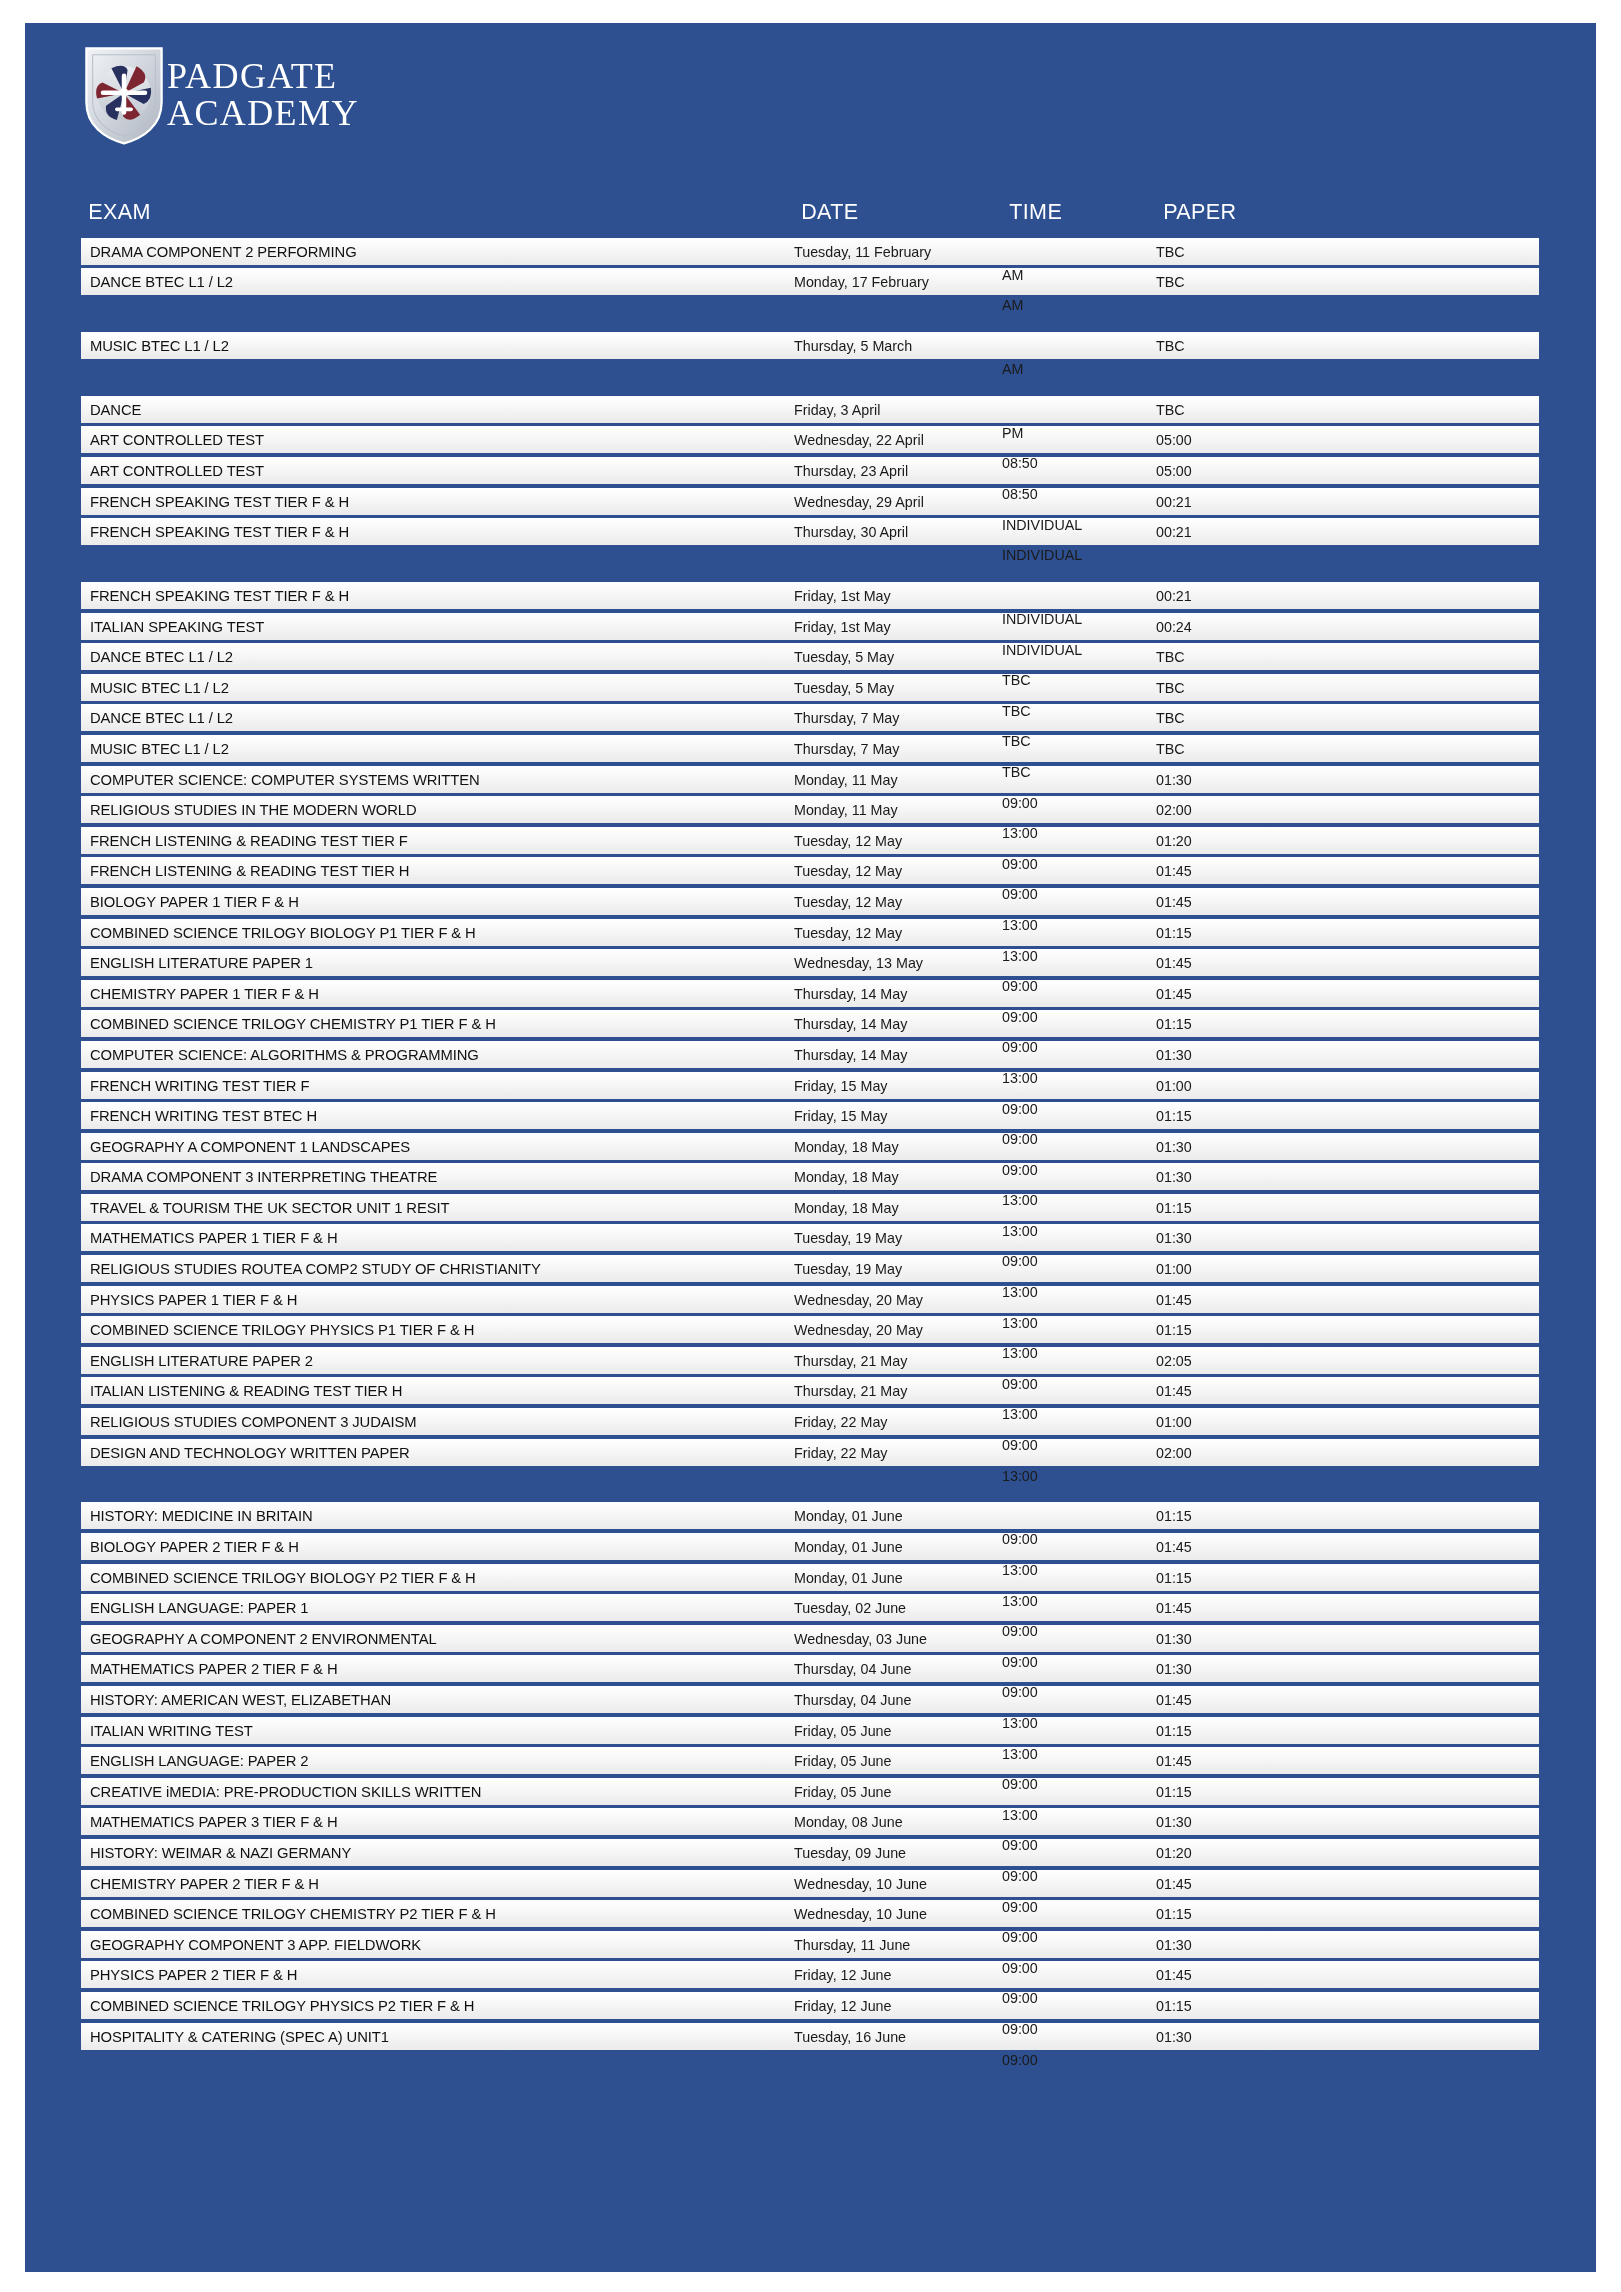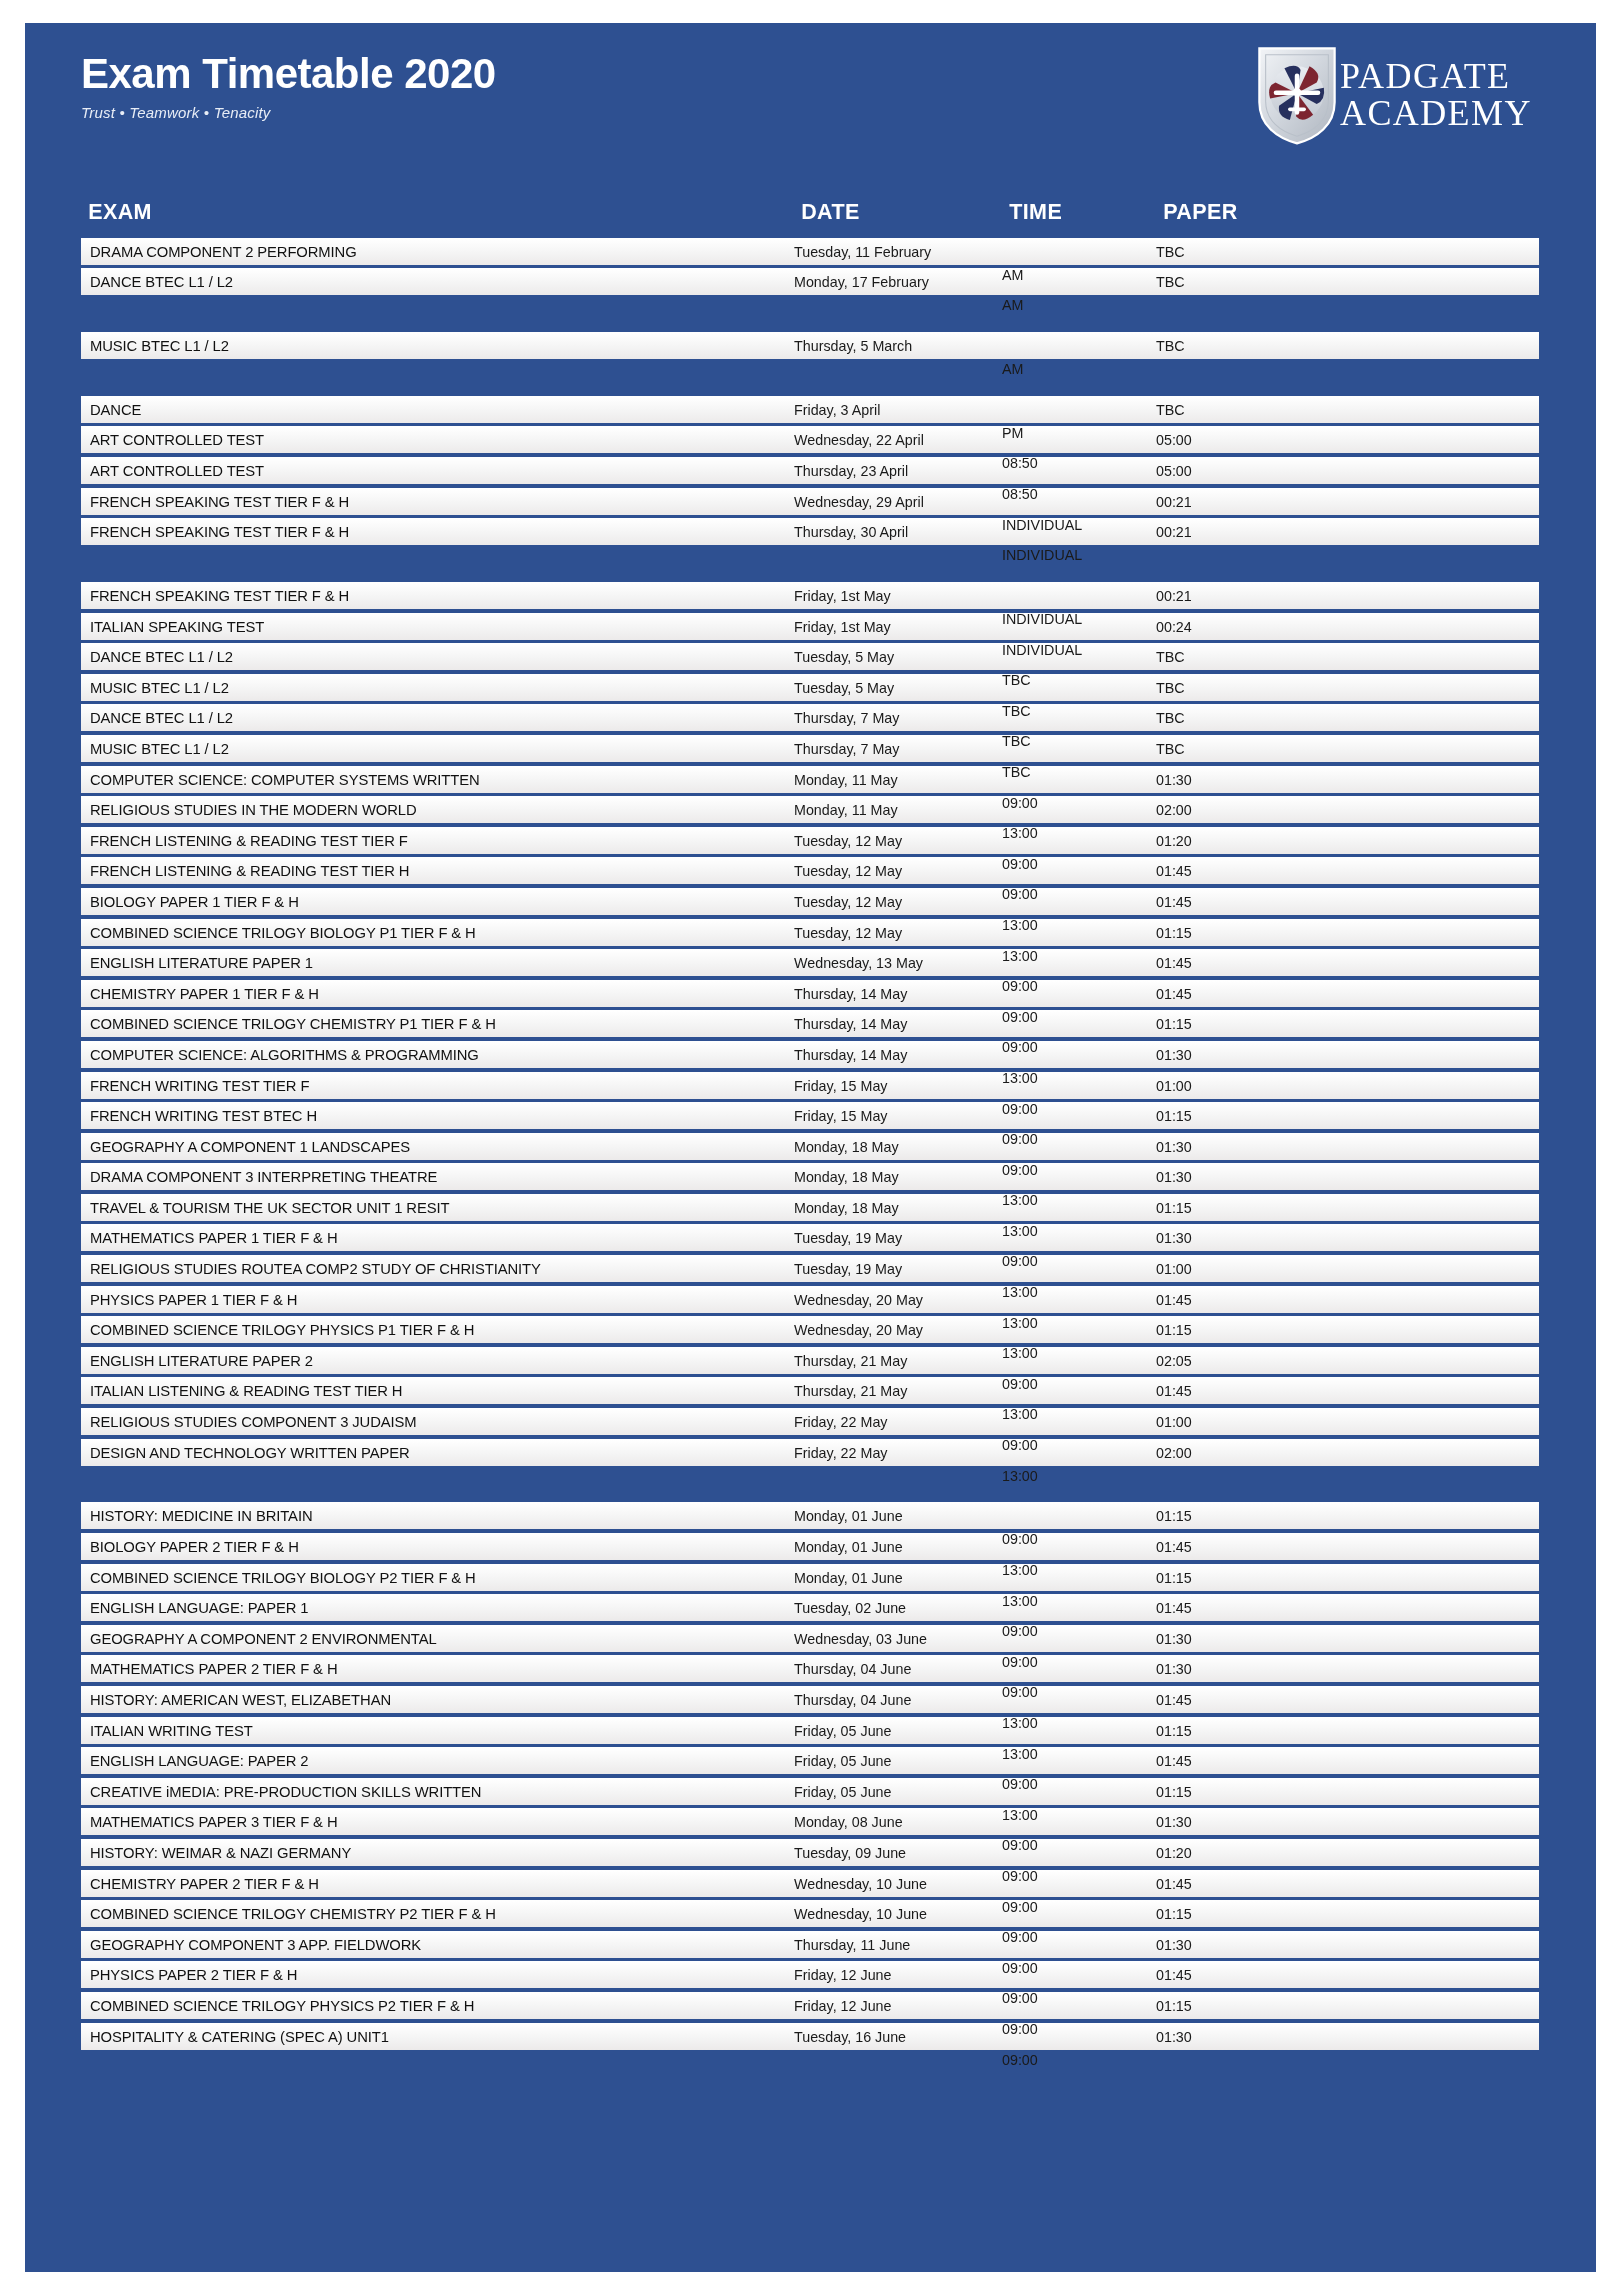--- a/index.html
+++ b/index.html
@@ -88,21 +88,21 @@
   .col-head {
     display: flex;
     align-items: flex-end;
     height: 52px;
     padding-left: 7.2px;
     margin-top: 7.2px;
   }
   .col-head div {
     color: #ffffff;
     font-size: 21.5px;
-    font-weight: bold;
+    font-weight: normal;
     letter-spacing: 0.4px;
   }
 
   
   .table { margin-top: 12.5px; }
 
   .row {
     display: flex;
     align-items: center;
     height: 27px;
@@ -142,24 +142,20 @@
   .h-time   { flex: 0 0 154px; margin-top: 16px; }
   .h-length { flex: 0 0 auto; }
 </style>
 </head>
 <body>
 
 <div class="page">
   <div class="panel">
 
     <div class="header">
-      <div class="title-block">
-        <div class="main-title">Exam Timetable 2020</div>
-        <div class="strapline">Trust • Teamwork • Tenacity</div>
-      </div>
 
       <div class="logo-block">
         <svg class="crest" viewBox="0 0 96 116">
           <defs>
             <linearGradient id="shieldGrad" x1="0" y1="0" x2="1" y2="1">
               <stop offset="0%" stop-color="#f2f4f7"></stop>
               <stop offset="45%" stop-color="#d3d8df"></stop>
               <stop offset="100%" stop-color="#aeb5bf"></stop>
             </linearGradient>
             <linearGradient id="innerGrad" x1="0" y1="0" x2="0" y2="1">

